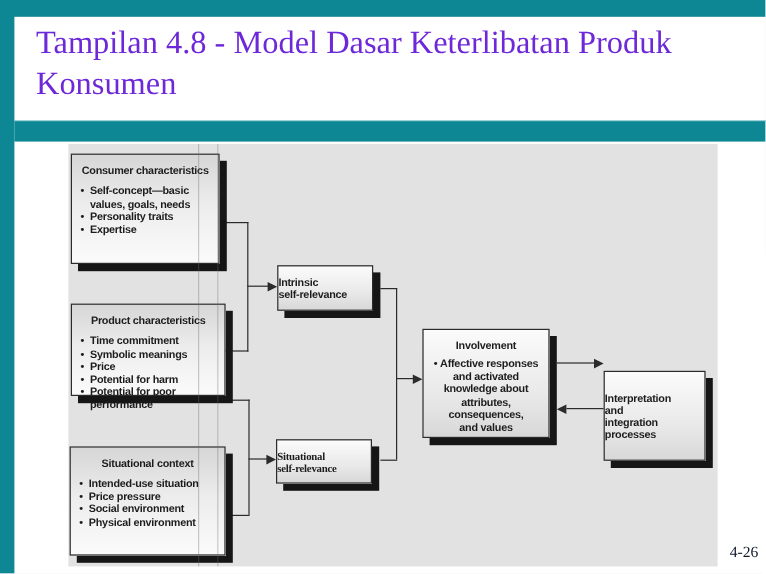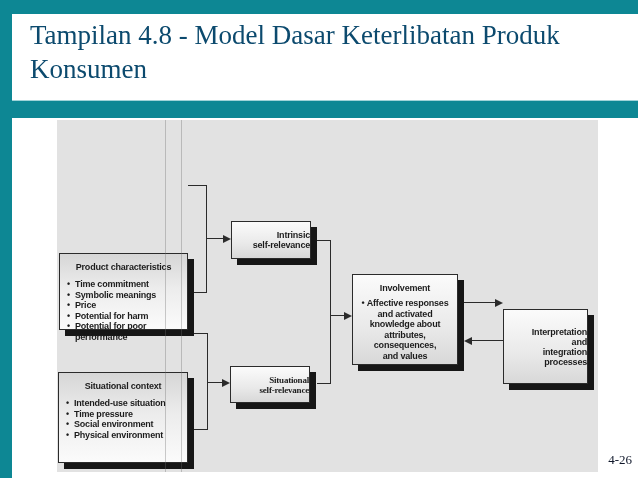--- a/index.html
+++ b/index.html
@@ -12,36 +12,36 @@
   body{font-family:"Liberation Sans",sans-serif;}
   .slide{position:relative;width:638px;height:478px;background:#ffffff;overflow:hidden;}
 
   
   .bar-top{position:absolute;left:0;top:0;width:638px;height:14px;background:var(--teal);}
   .bar-left{position:absolute;left:0;top:0;width:12px;height:478px;background:var(--teal);}
   .bar-strip{position:absolute;left:12px;top:100px;width:626px;height:17px;background:var(--teal);border-top:1px solid #9fd3d8;}
 
   
   .title-block{position:absolute;left:30px;top:18px;width:590px;
-    font-family:"Liberation Serif",serif;font-size:27px;line-height:34px;color:#0c4a6e;}
+    font-family:"Liberation Serif",serif;font-size:27px;line-height:34px;color:#6d28d9;}
 
   
   .panel{position:absolute;left:57px;top:120px;width:541px;height:352px;background:var(--panel);}
 
   
   .dbox{position:absolute;border:1px solid var(--line);box-shadow:6px 6px 0 0 var(--shadow);
         box-sizing:border-box;color:#1c1c1c;}
   .dbox.big{background:linear-gradient(180deg,#d6d6d6 0%,#ececec 45%,#fbfbfb 100%);}
   .dbox.small{background:linear-gradient(180deg,#fbfbfb 0%,#e9e9e9 60%,#d8d8d8 100%);}
   .box-title{font-weight:bold;font-size:9px;letter-spacing:-0.2px;text-align:center;padding:8px 2px 0 2px;}
   ul.bullets{list-style:none;margin:7px 0 0 0;padding:0 3px 0 7px;
     font-weight:bold;font-size:9px;letter-spacing:-0.2px;line-height:10.5px;}
   ul.bullets li{position:relative;padding-left:8px;}
   ul.bullets li::before{content:"\2022";position:absolute;left:0;}
-  .center-lines{display:flex;flex-direction:column;justify-content:center;align-items:flex-end;
+  .center-lines{display:flex;flex-direction:column;justify-content:center;align-items:flex-start;
     height:100%;font-weight:bold;font-size:9px;letter-spacing:-0.2px;line-height:10px;text-align:center;}
   .inv-lines{font-weight:bold;font-size:9px;letter-spacing:-0.2px;line-height:10.5px;text-align:center;margin-top:5px;}
   .inv-lines .first::before{content:"\2022\00a0";}
 
   
   .cl{position:absolute;background:var(--line);}
   .head-r{position:absolute;width:0;height:0;border-top:4px solid transparent;
     border-bottom:4px solid transparent;border-left:8px solid var(--line);}
   .head-l{position:absolute;width:0;height:0;border-top:4px solid transparent;
     border-bottom:4px solid transparent;border-right:8px solid var(--line);}
@@ -84,37 +84,45 @@
     <div class="cl" style="left:273px;top:120px;width:1px;height:143px;"></div>
     <div class="cl" style="left:260px;top:263px;width:14px;height:1px;"></div>
     <div class="cl" style="left:273px;top:195px;width:15px;height:1px;"></div>
     <div class="head-r" style="left:287px;top:192px;"></div>
 
     <div class="cl" style="left:407px;top:182px;width:32px;height:1px;"></div>
     <div class="head-r" style="left:438px;top:179px;"></div>
     <div class="cl" style="left:415px;top:220px;width:31px;height:1px;"></div>
     <div class="head-l" style="left:407px;top:217px;"></div>
 
+    <div class="dbox big" style="left:2px;top:8px;width:124px;height:92px;">
+      <div class="box-title">Consumer characteristics</div>
+      <ul class="bullets">
+        <li>Self-concept—basic values, goals, needs</li>
+        <li>Personality traits</li>
+        <li>Expertise</li>
+      </ul>
+    </div>
 
     <div class="dbox big" style="left:2px;top:133px;width:129px;height:77px;">
       <div class="box-title">Product characteristics</div>
       <ul class="bullets">
         <li>Time commitment</li>
         <li>Symbolic meanings</li>
         <li>Price</li>
         <li>Potential for harm</li>
         <li>Potential for poor performance</li>
       </ul>
     </div>
 
     <div class="dbox big" style="left:1px;top:252px;width:130px;height:91px;">
       <div class="box-title">Situational context</div>
       <ul class="bullets">
         <li>Intended-use situation</li>
-        <li>Time pressure</li>
+        <li>Price pressure</li>
         <li>Social environment</li>
         <li>Physical environment</li>
       </ul>
     </div>
 
     <div class="dbox small" style="left:174px;top:101px;width:80px;height:38px;">
       <div class="center-lines">
         <div>Intrinsic</div>
         <div>self-relevance</div>
       </div>

